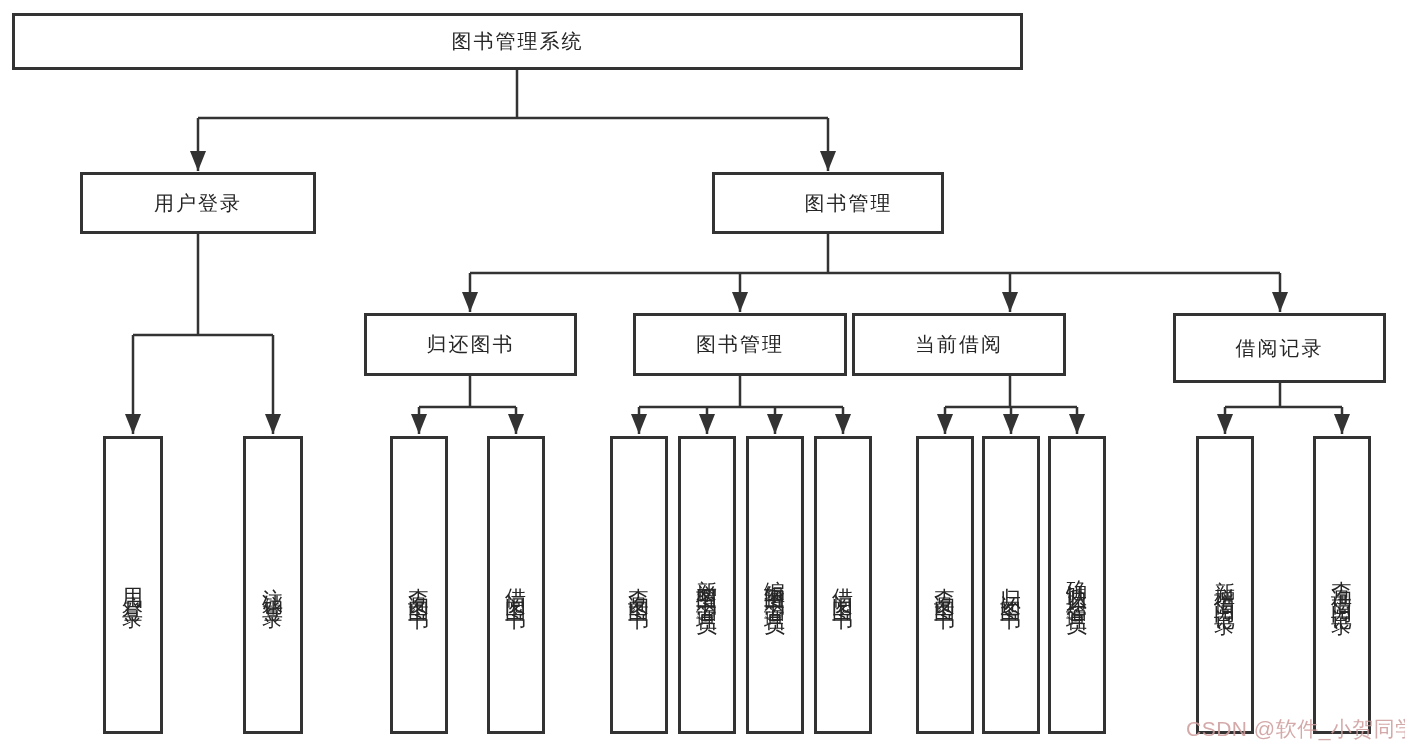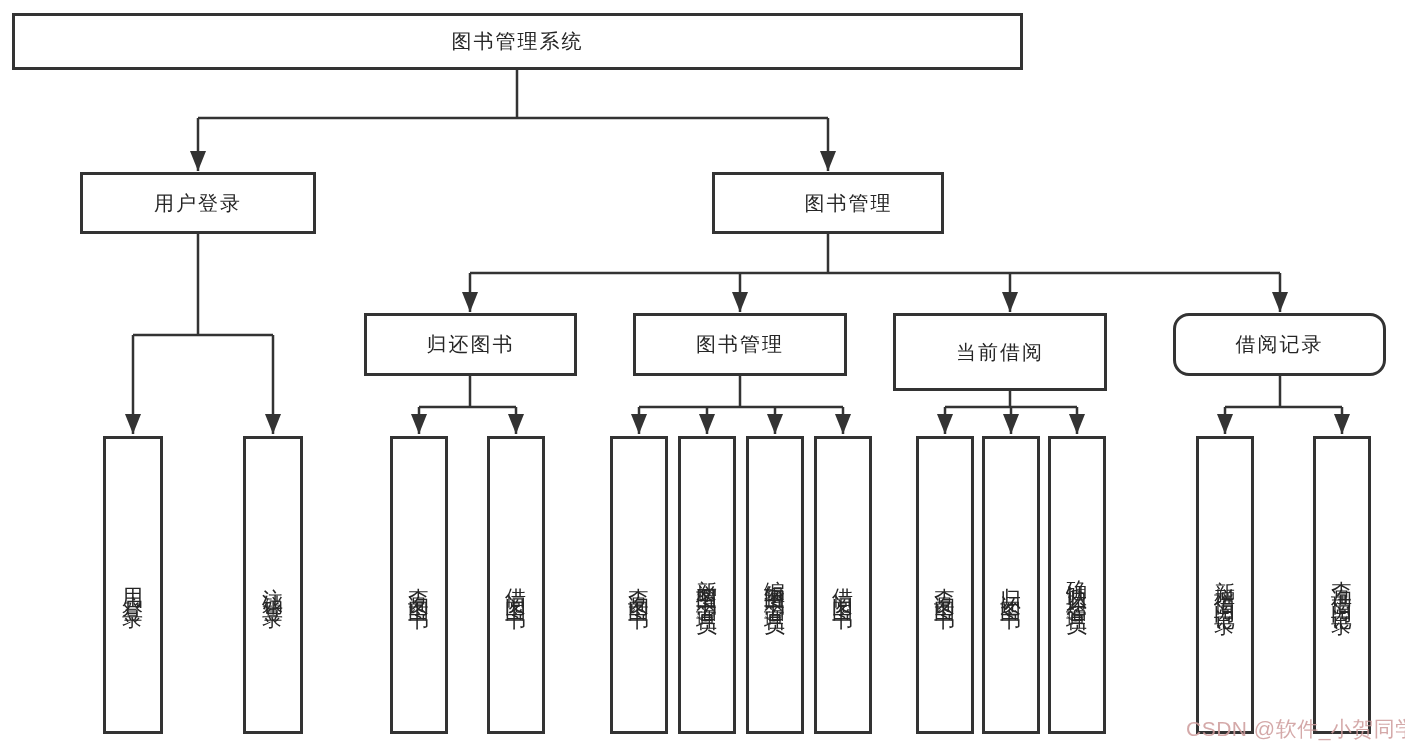--- a/index.html
+++ b/index.html
@@ -104,24 +104,24 @@
   <div class="node" style="left:712px;top:172px;width:232px;height:62px;padding-left:41px;">
     <span class="h-label">图书管理</span>
   </div>
 
   <div class="node" style="left:364px;top:313px;width:213px;height:63px;">
     <span class="h-label">归还图书</span>
   </div>
   <div class="node" style="left:633px;top:313px;width:214px;height:63px;">
     <span class="h-label">图书管理</span>
   </div>
-  <div class="node" style="left:893px;top:313px;width:214px;height:78px;">
+  <div class="node" style="left:852px;top:313px;width:214px;height:63px;">
     <span class="h-label">当前借阅</span>
   </div>
-  <div class="node" style="left:1173px;top:313px;width:213px;height:63px;border-radius:16px;">
+  <div class="node" style="left:1173px;top:313px;width:213px;height:70px;">
     <span class="h-label">借阅记录</span>
   </div>
 
   <div class="node" style="left:103px;top:436px;width:60px;height:298px;">
     <span class="v-label">用户登录</span>
   </div>
   <div class="node" style="left:243px;top:436px;width:60px;height:298px;">
     <span class="v-label">注销登录</span>
   </div>
 

